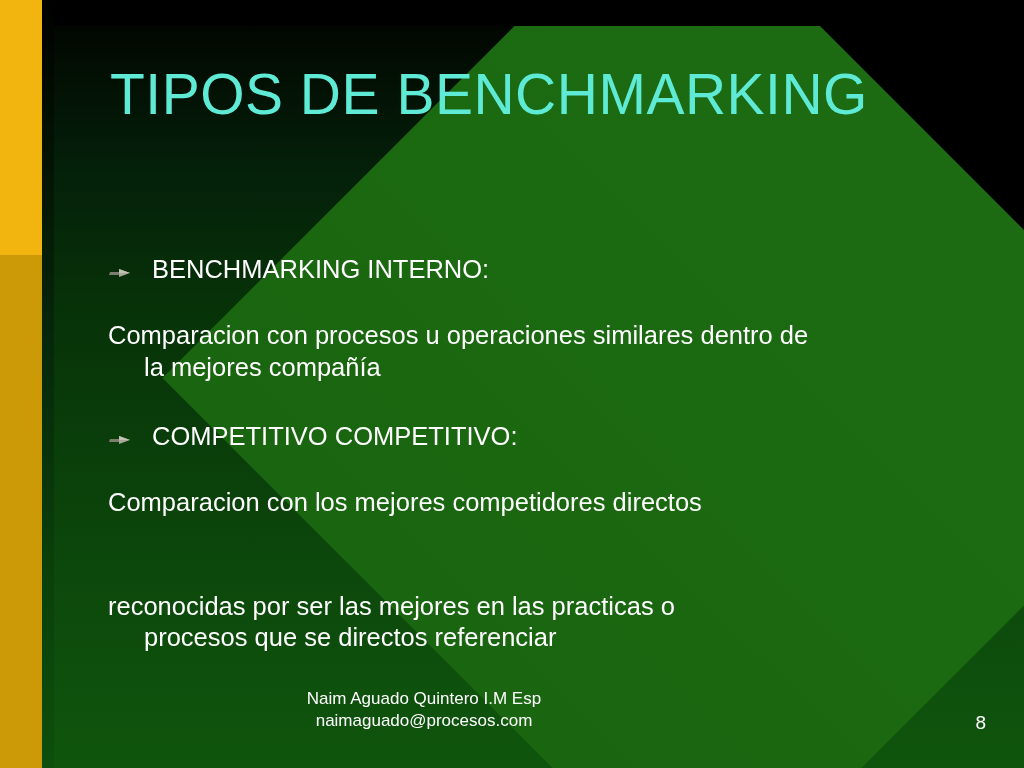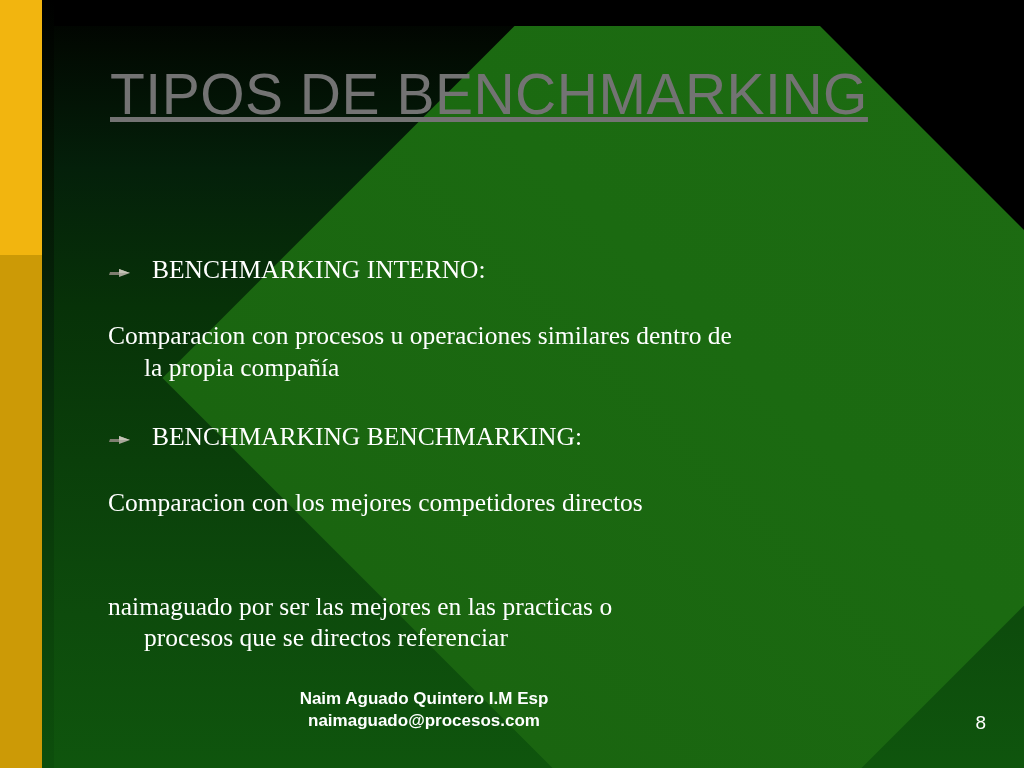--- a/index.html
+++ b/index.html
@@ -74,36 +74,34 @@
     background: linear-gradient(to bottom,
         #000000 0%, #031103 18%, #06280a 45%, #0a3e0a 72%, #0d4f0c 100%);
   }
 
   
   .title {
     position: absolute;
     left: 110px;
     top: 62px;
     width: 860px;
-    color: #737373;
+    color: #5eead4;
     font-size: 57px;
     line-height: 64px;
     letter-spacing: 0.5px;
     white-space: nowrap;
     font-weight: normal;
-    text-decoration: underline;
   }
 
   
   .body {
     position: absolute;
     left: 108px;
     top: 254px;
     width: 850px;
-    font-family: Liberation Serif, serif;
   }
   .blk { margin: 0 0 0 0; }
 
   .head-line {
     display: flex;
     align-items: flex-start;
     color: #ffffff;
     font-size: 25.5px;
     line-height: 31px;
     margin-bottom: 20px;
@@ -135,21 +133,20 @@
   
   .footer {
     position: absolute;
     left: 0;
     top: 688px;
     width: 848px;
     text-align: center;
     color: #ffffff;
     font-size: 17px;
     line-height: 22px;
-    font-weight: bold;
   }
   .footer .l2 { display: block; }
   .slide-no {
     position: absolute;
     right: 38px;
     top: 712px;
     color: #ffffff;
     font-size: 19px;
   }
 </style>
@@ -177,47 +174,47 @@
           <svg viewBox="0 0 26 22" width="26" height="22" aria-hidden="true">
             <path d="M1,13 L11,13 L11,7 L22,11 L11,15 L11,13 Z" fill="#A8A89A"></path>
             <path d="M1,13 L11,13 L11,10 L2,10 Z" fill="#7E7E70"></path>
             <path d="M11,7 L22,11 L11,11 Z" fill="#C3C3B5"></path>
           </svg>
         </span>
         <span class="head-text">BENCHMARKING INTERNO:</span>
       </div>
       <p class="para">
         <span class="ln">Comparacion con procesos u operaciones similares dentro de</span>
-        <span class="ln">la propia compañía</span>
+        <span class="ln">la mejores compañía</span>
       </p>
     </div>
 
     <div class="gap-a"></div>
 
     <div class="blk">
       <div class="head-line">
         <span class="bullet-ico">
           <svg viewBox="0 0 26 22" width="26" height="22" aria-hidden="true">
             <path d="M1,13 L11,13 L11,7 L22,11 L11,15 L11,13 Z" fill="#A8A89A"></path>
             <path d="M1,13 L11,13 L11,10 L2,10 Z" fill="#7E7E70"></path>
             <path d="M11,7 L22,11 L11,11 Z" fill="#C3C3B5"></path>
           </svg>
         </span>
-        <span class="head-text">BENCHMARKING BENCHMARKING:</span>
+        <span class="head-text">COMPETITIVO COMPETITIVO:</span>
       </div>
       <p class="para">
         <span class="ln">Comparacion con los mejores competidores directos</span>
       </p>
     </div>
 
     <div class="gap-b"></div>
 
     <div class="blk">
       <p class="para">
-        <span class="ln">naimaguado por ser las mejores en las practicas o</span>
+        <span class="ln">reconocidas por ser las mejores en las practicas o</span>
         <span class="ln">procesos que se directos referenciar</span>
       </p>
     </div>
 
   </div>
 
   <div class="footer">
     <span class="l2">Naim Aguado Quintero I.M Esp</span>
     <span class="l2">naimaguado@procesos.com</span>
   </div>

